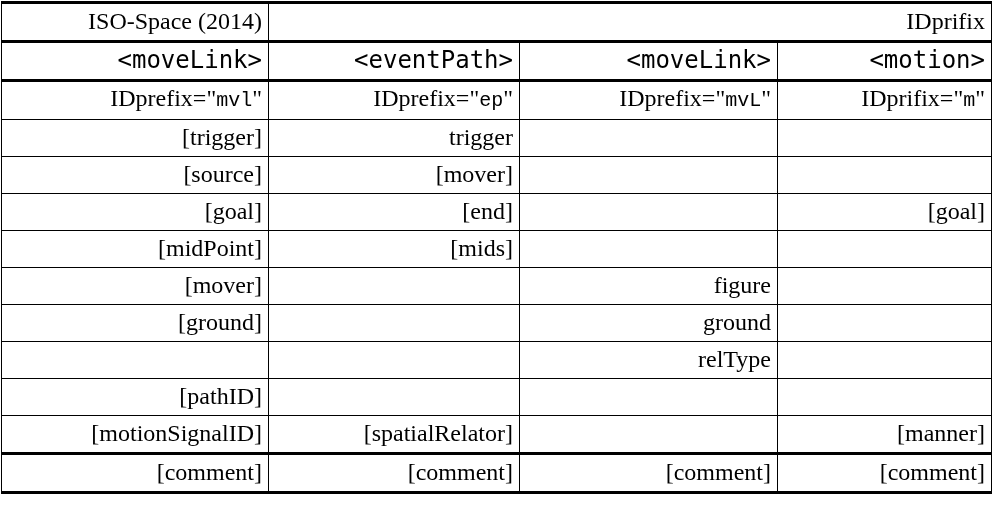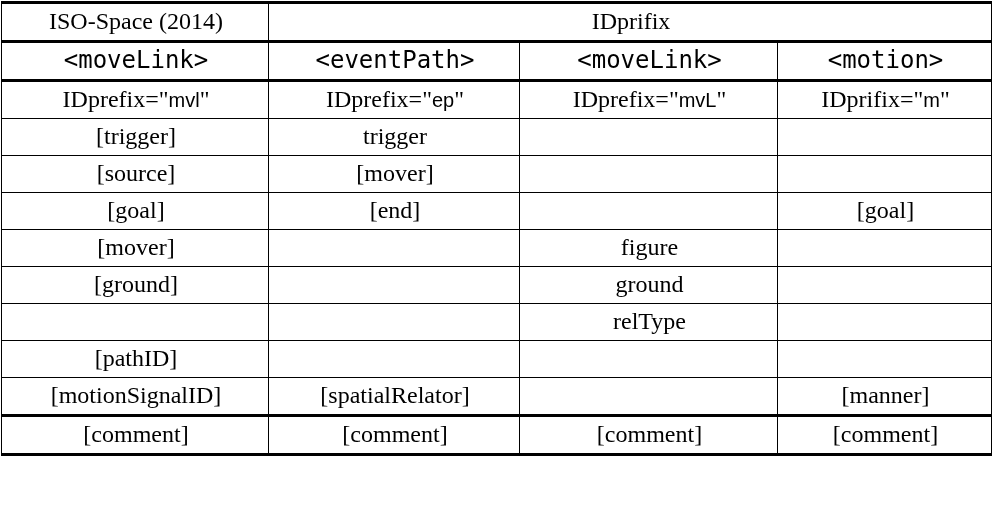--- a/index.html
+++ b/index.html
@@ -36,21 +36,21 @@
 
   table.spec-table td {
     border: 1px solid #000000;
     height: 34px;
     padding: 0 6px 2px 8px;
     font-size: 24px;
     line-height: 32px;
     vertical-align: middle;
     white-space: nowrap;
     overflow: hidden;
-    text-align: center;
+    text-align: right;
   }
 
   
   tr.row-top td        { border-top-width: 3px; }
   tr.row-tagrow td     { border-top-width: 3px; margin-top: 20px; }
   tr.row-idprefix td   { border-top-width: 3px; }
   tr.row-last td       { border-top-width: 3px; border-bottom-width: 3px; }
 
   td.center { text-align: center; }
 
@@ -61,21 +61,21 @@
     letter-spacing: 0px;
   }
 
   td.idcell {
     font-family: "Liberation Serif", "DejaVu Serif", serif;
     font-size: 24px;
     text-align: left;
   }
 
   .mono {
-    font-family: Liberation Sans, sans-serif;
+    font-family: Liberation Mono, monospace;
     font-size: 20px;
   }
 </style>
 </head>
 <body>
 
 <div id="table-wrap">
   <table class="spec-table">
     <colgroup>
       <col class="c1">
@@ -118,20 +118,26 @@
         <td></td>
       </tr>
 
       <tr>
         <td>[goal]</td>
         <td>[end]</td>
         <td></td>
         <td>[goal]</td>
       </tr>
 
+      <tr>
+        <td>[midPoint]</td>
+        <td>[mids]</td>
+        <td></td>
+        <td></td>
+      </tr>
 
       <tr>
         <td>[mover]</td>
         <td></td>
         <td>figure</td>
         <td></td>
       </tr>
 
       <tr>
         <td>[ground]</td>

